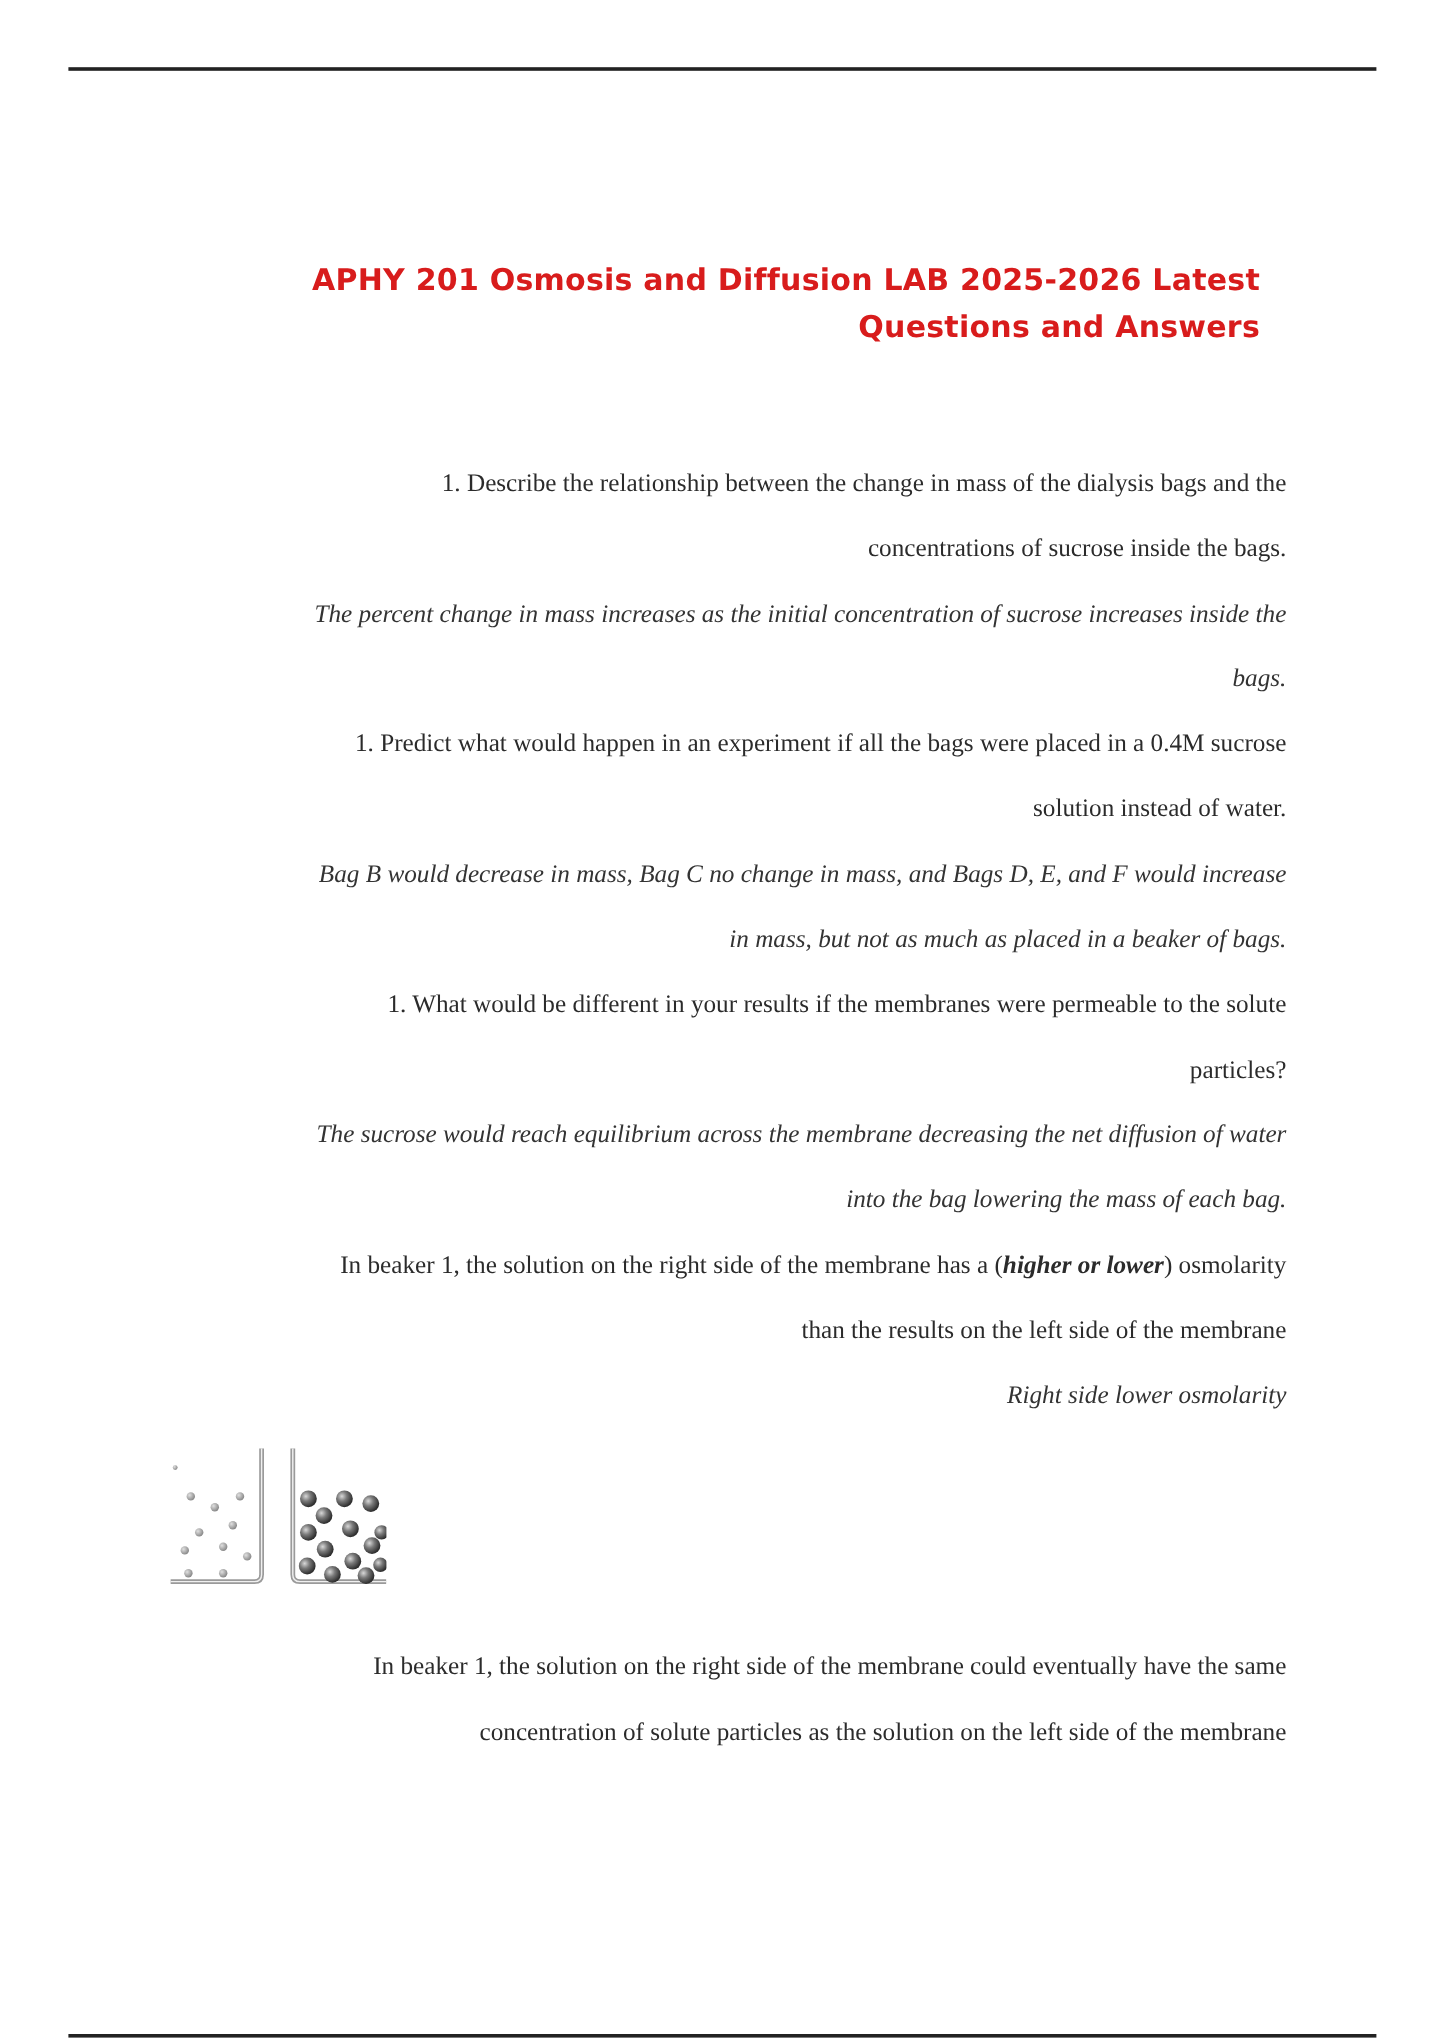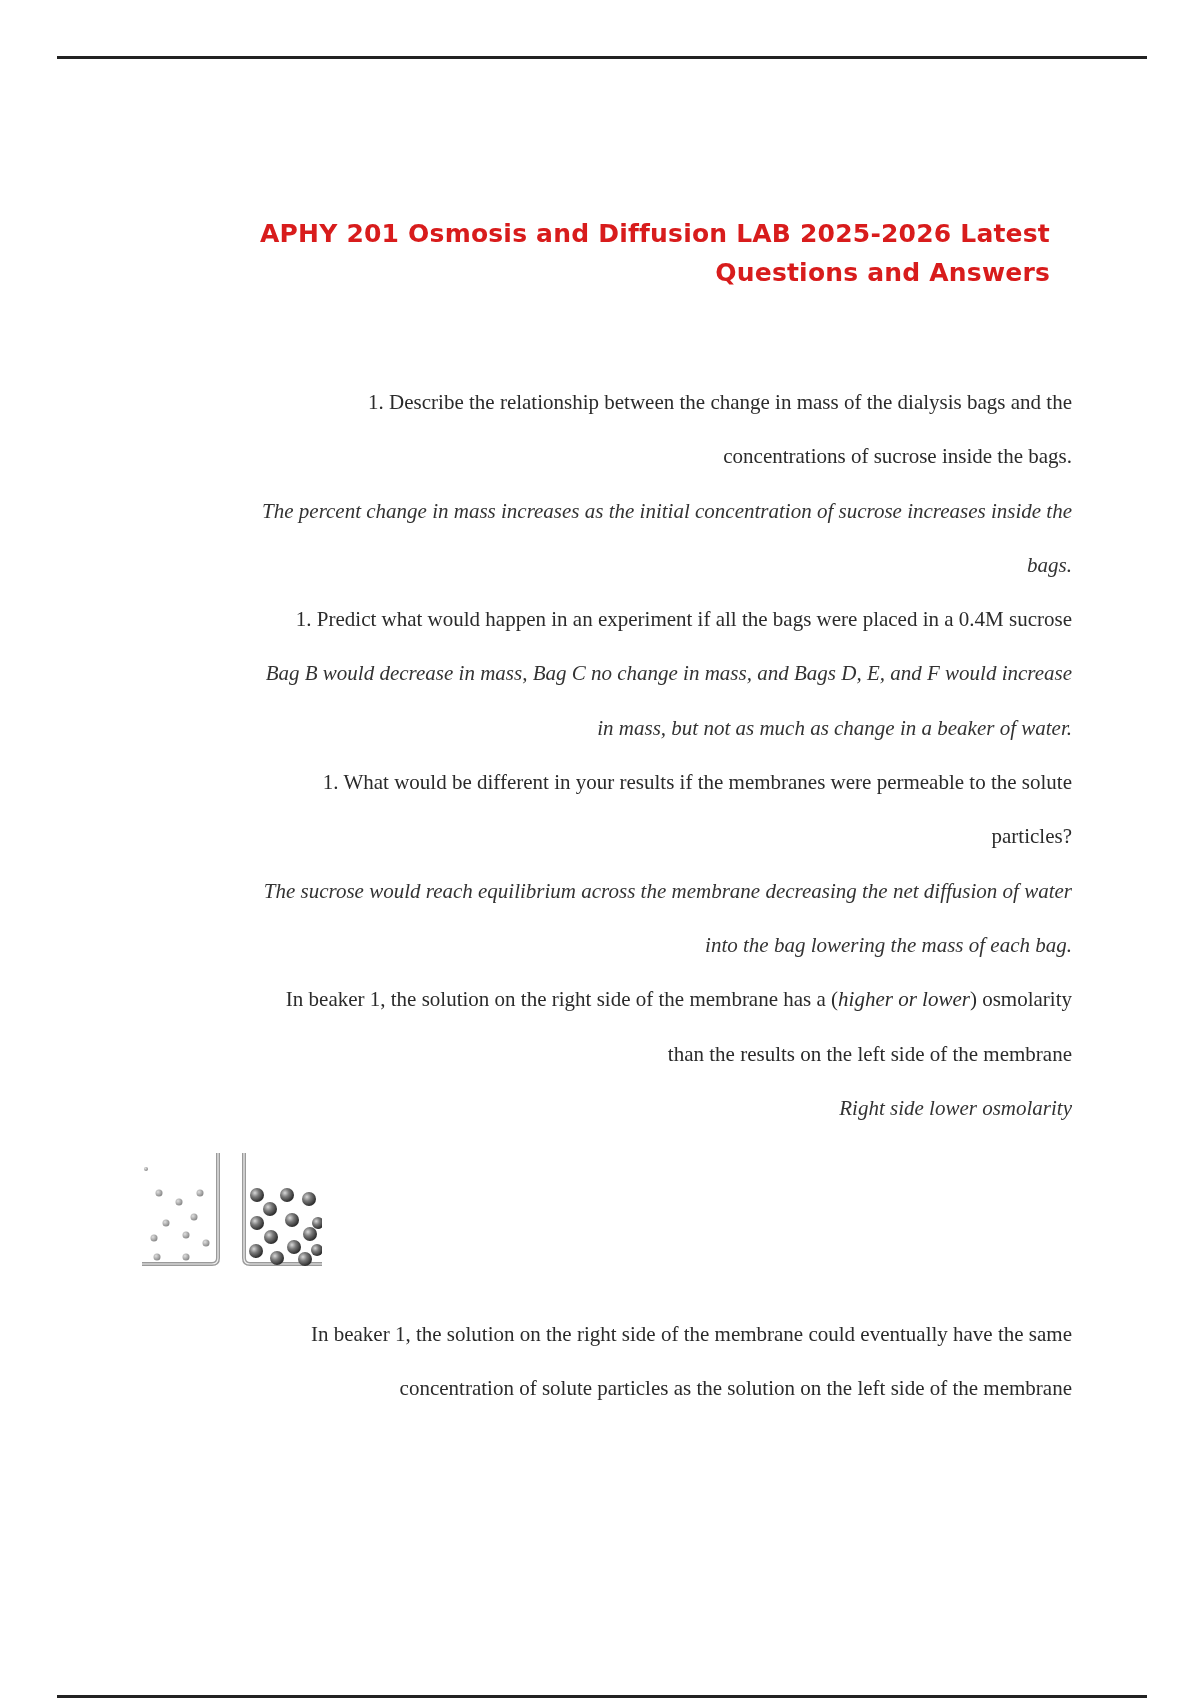--- a/index.html
+++ b/index.html
@@ -13,21 +13,21 @@
       font-family: "DejaVu Sans", sans-serif; font-weight: bold;
       font-size: 25px; line-height: 39px; letter-spacing: 0.2px;
     }
     .content {
       position: absolute; left: 142px; top: 375px; width: 930px;
       font-family: "Liberation Serif", serif; font-size: 21px; color: #2b2b2b;
       line-height: 54.3px;
     }
     .p { margin: 0; text-align: right; }
     .ans { font-style: italic; color: #333333; margin-left: 17px; }
-    .inline-it { font-style: italic; }
+    .inline-it { font-style: italic; font-weight: bold; }
     .figure { position: relative; width: 180px; height: 130px; margin: 8px 0 34px 0; }
     .figure svg { display: block; }
   </style>
 </head>
 <body>
 
 <div class="rule top"></div>
 
 <div class="title">
   <div>APHY 201 Osmosis and Diffusion LAB 2025-2026 Latest</div>
@@ -35,22 +35,23 @@
 </div>
 
 <div class="content">
 
   <p class="p">1. Describe the relationship between the change in mass of the dialysis bags and the</p>
   <p class="p">concentrations of sucrose inside the bags.</p>
   <p class="p ans">The percent change in mass increases as the initial concentration of sucrose increases inside the</p>
   <p class="p ans">bags.</p>
 
   <p class="p">1. Predict what would happen in an experiment if all the bags were placed in a 0.4M sucrose</p>
+  <p class="p">solution instead of water.</p>
   <p class="p ans">Bag B would decrease in mass, Bag C no change in mass, and Bags D, E, and F would increase</p>
-  <p class="p ans">in mass, but not as much as change in a beaker of water.</p>
+  <p class="p ans">in mass, but not as much as placed in a beaker of bags.</p>
 
   <p class="p">1. What would be different in your results if the membranes were permeable to the solute</p>
   <p class="p">particles?</p>
   <p class="p ans">The sucrose would reach equilibrium across the membrane decreasing the net diffusion of water</p>
   <p class="p ans">into the bag lowering the mass of each bag.</p>
 
   <p class="p"><span>In beaker 1, the solution on the right side of the membrane has a (</span><span class="inline-it">higher or lower</span><span>) osmolarity</span></p>
   <p class="p">than the results on the left side of the membrane</p>
   <p class="p ans">Right side lower osmolarity</p>
 

